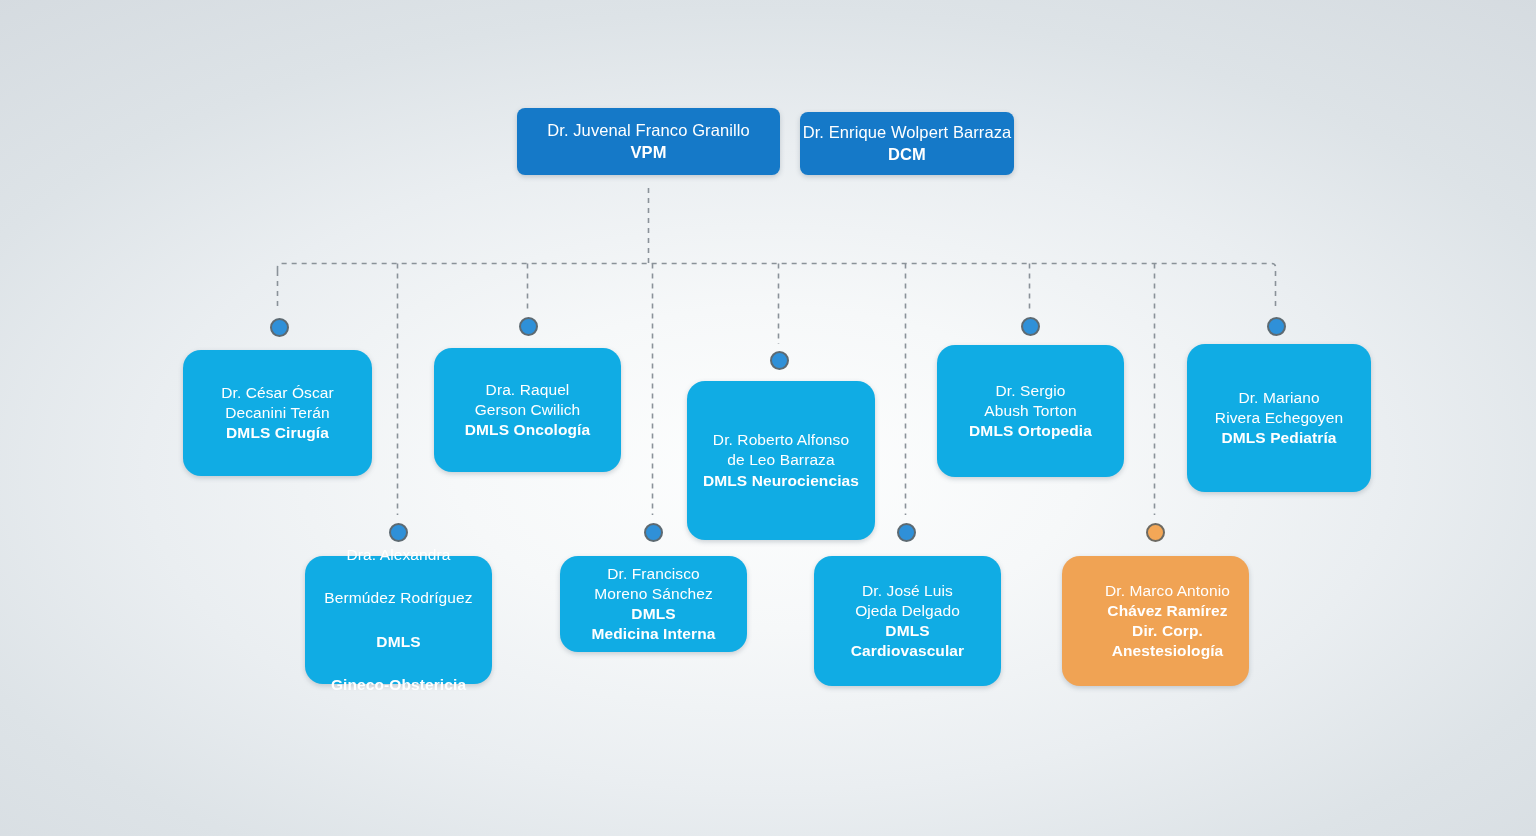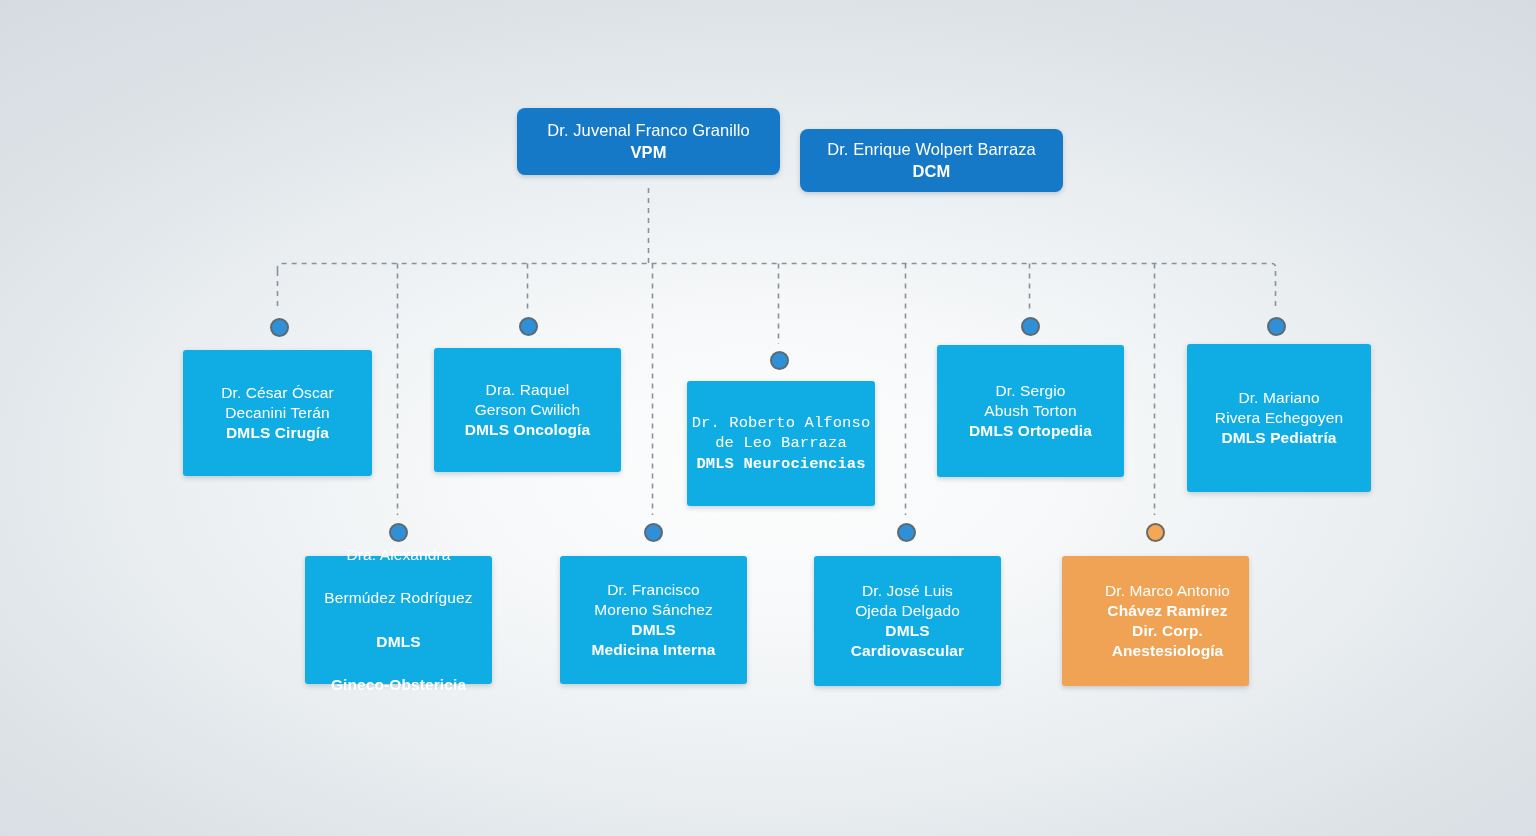--- a/index.html
+++ b/index.html
@@ -34,21 +34,21 @@
   }
   .node {
     position: absolute;
     box-sizing: border-box;
     display: flex;
     flex-direction: column;
     align-items: center;
     justify-content: center;
     text-align: center;
     color: #ffffff;
-    border-radius: 3px;
+    border-radius: 18px;
     line-height: 1.30;
     letter-spacing: 0.1px;
     box-shadow: 0 2px 5px rgba(70, 90, 105, 0.26);
   }
   .node-top {
     background: #1579c8;
     font-size: 16.5px;
     border-radius: 8px;
   }
   .node-mid, .node-low {
@@ -105,56 +105,56 @@
       <path d="M905.5 263.5 L905.5 515"></path>
       <path d="M1154.5 263.5 L1154.5 515"></path>
     </g>
   </svg>
 
   <div id="layer-nodes">
       <div class="node node-top" style="left: 517px; top: 108px; width: 263px; height: 67px;">
         <span class="nm-line">Dr. Juvenal Franco Granillo</span>
         <span class="nm-line nm-bold">VPM</span>
       </div>
-      <div class="node node-top" style="left: 800px; top: 129px; width: 263px; height: 63px;">
+      <div class="node node-top" style="left: 800px; top: 112px; width: 214px; height: 63px;">
         <span class="nm-line">Dr. Enrique Wolpert Barraza</span>
         <span class="nm-line nm-bold">DCM</span>
       </div>
       <div class="node node-mid" style="left: 183px; top: 350px; width: 189px; height: 126px;">
         <span class="nm-line">Dr. César Óscar</span>
         <span class="nm-line">Decanini Terán</span>
         <span class="nm-line nm-bold">DMLS Cirugía</span>
       </div>
       <div class="node node-mid" style="left: 434px; top: 348px; width: 187px; height: 124px;">
         <span class="nm-line">Dra. Raquel</span>
         <span class="nm-line">Gerson Cwilich</span>
         <span class="nm-line nm-bold">DMLS Oncología</span>
       </div>
-      <div class="node node-mid" style="left: 687px; top: 381px; width: 188px; height: 125px; font-family: Liberation Mono, monospace;">
+      <div class="node node-mid" style="left: 687px; top: 381px; width: 188px; height: 159px;">
         <span class="nm-line">Dr. Roberto Alfonso</span>
         <span class="nm-line">de Leo Barraza</span>
         <span class="nm-line nm-bold">DMLS Neurociencias</span>
       </div>
       <div class="node node-mid" style="left: 937px; top: 345px; width: 187px; height: 132px;">
         <span class="nm-line">Dr. Sergio</span>
         <span class="nm-line">Abush Torton</span>
         <span class="nm-line nm-bold">DMLS Ortopedia</span>
       </div>
       <div class="node node-mid" style="left: 1187px; top: 344px; width: 184px; height: 148px;">
         <span class="nm-line">Dr. Mariano</span>
         <span class="nm-line">Rivera Echegoyen</span>
         <span class="nm-line nm-bold">DMLS Pediatría</span>
       </div>
       <div class="node node-low" style="left: 305px; top: 556px; width: 187px; height: 128px; gap: 23px;">
         <span class="nm-line">Dra. Alexandra</span>
         <span class="nm-line">Bermúdez Rodríguez</span>
         <span class="nm-line nm-bold">DMLS</span>
         <span class="nm-line nm-bold">Gineco-Obstericia</span>
       </div>
-      <div class="node node-low" style="left: 560px; top: 556px; width: 187px; height: 128px;">
+      <div class="node node-low" style="left: 560px; top: 556px; width: 187px; height: 96px;">
         <span class="nm-line">Dr. Francisco</span>
         <span class="nm-line">Moreno Sánchez</span>
         <span class="nm-line nm-bold">DMLS</span>
         <span class="nm-line nm-bold">Medicina Interna</span>
       </div>
       <div class="node node-low" style="left: 814px; top: 556px; width: 187px; height: 130px;">
         <span class="nm-line">Dr. José Luis</span>
         <span class="nm-line">Ojeda Delgado</span>
         <span class="nm-line nm-bold">DMLS</span>
         <span class="nm-line nm-bold">Cardiovascular</span>

